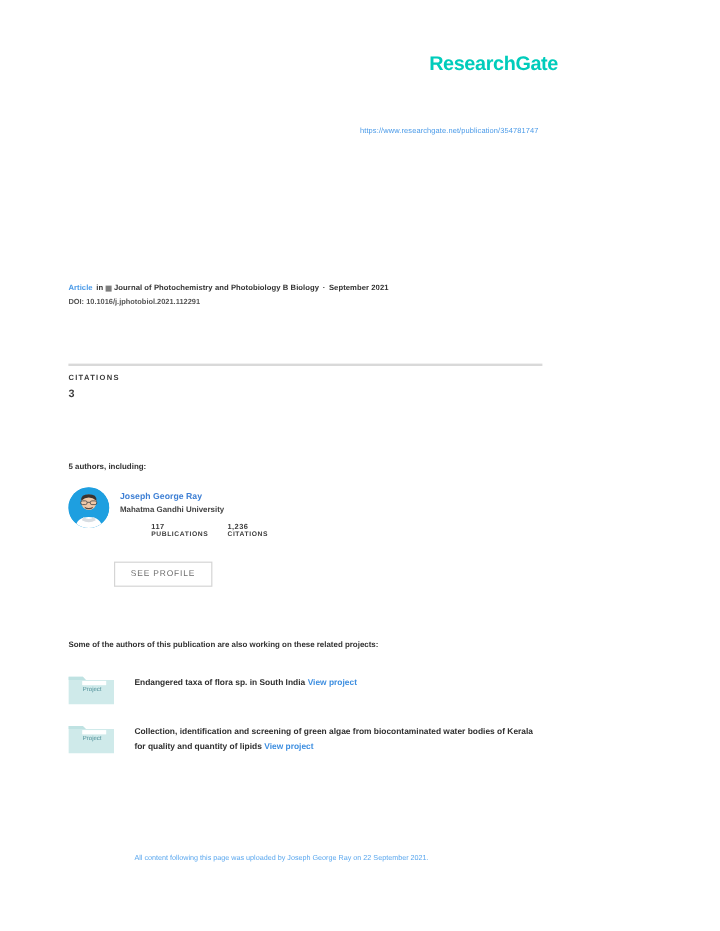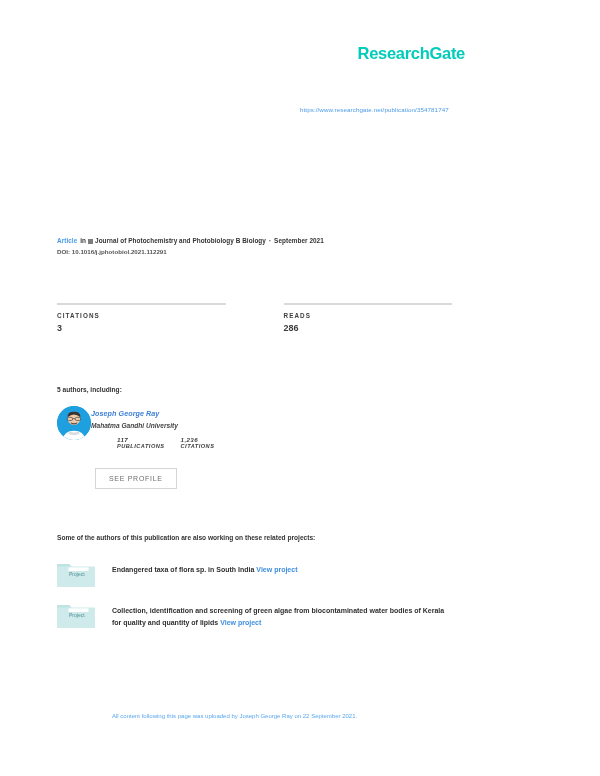--- a/index.html
+++ b/index.html
@@ -120,21 +120,21 @@
     font-size: 6.6px;
     font-weight: bold;
     color: #333333;
   }
   .author-card {
     position: absolute;
     top: 406px;
     left: 57px;
     display: flex;
     align-items: flex-start;
-    font-style: italic;
+    gap: 9px;
   }
   .avatar {
     width: 34px;
     height: 34px;
     border-radius: 50%;
     overflow: hidden;
     background: #1e9fe0;
     flex: none;
     position: relative;
   }
@@ -251,25 +251,20 @@
       <span class="lead">Article</span><span style="margin-left:3px;">in</span><span class="sep-icon"></span><span>Journal of Photochemistry and Photobiology B Biology</span><span style="margin:0 3px;">·</span><span>September 2021</span>
     </div>
     <div class="meta-doi">DOI: 10.1016/j.jphotobiol.2021.112291</div>
   </div>
 
   <div class="stats">
     <div class="stat-col">
       <div class="stat-rule"></div>
       <div class="stat-label">CITATIONS</div>
       <div class="stat-value">3</div>
-    </div>
-    <div class="stat-col">
-      <div class="stat-rule"></div>
-      <div class="stat-label">READS</div>
-      <div class="stat-value">286</div>
     </div>
   </div>
 
   <div class="authors-head">5 authors, including:</div>
 
   <div class="author-card">
     <div class="avatar">
       <svg width="34" height="34" viewBox="0 0 34 34" aria-hidden="true">
         <circle cx="17" cy="17" r="17" fill="#1e9fe0"></circle>
         <circle cx="17" cy="12.5" r="6.4" fill="#f0c9a8"></circle>

